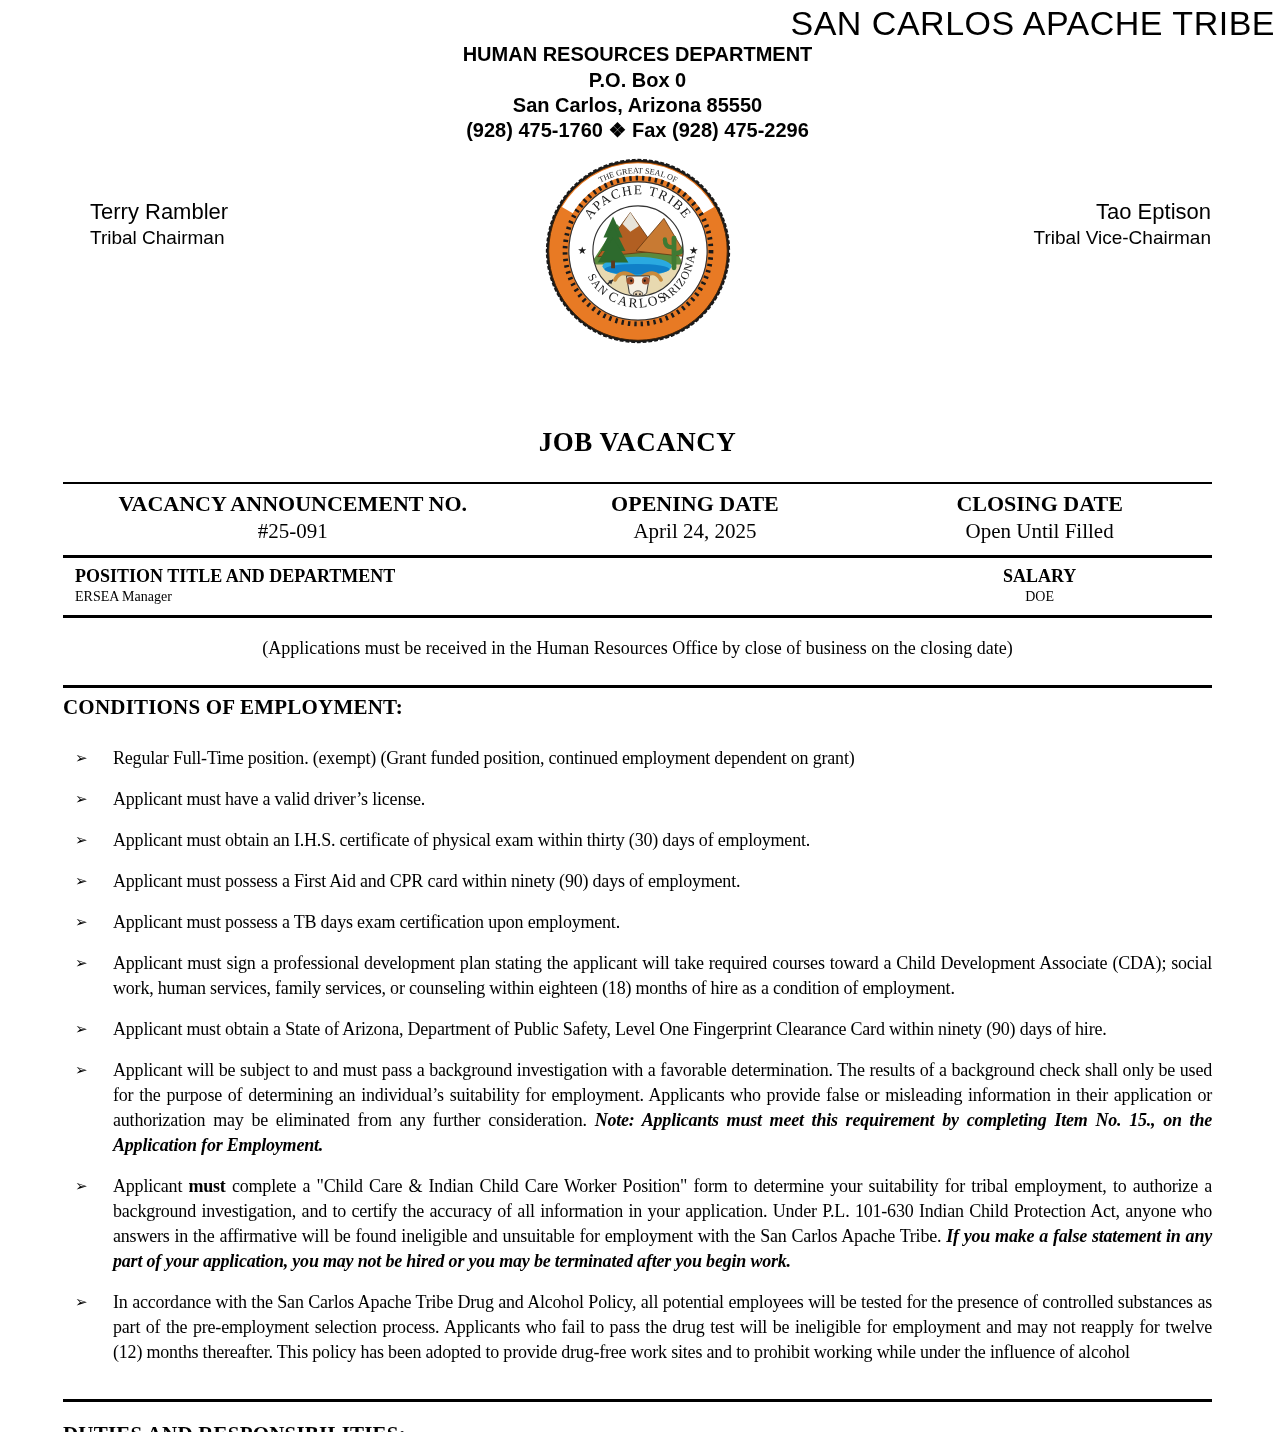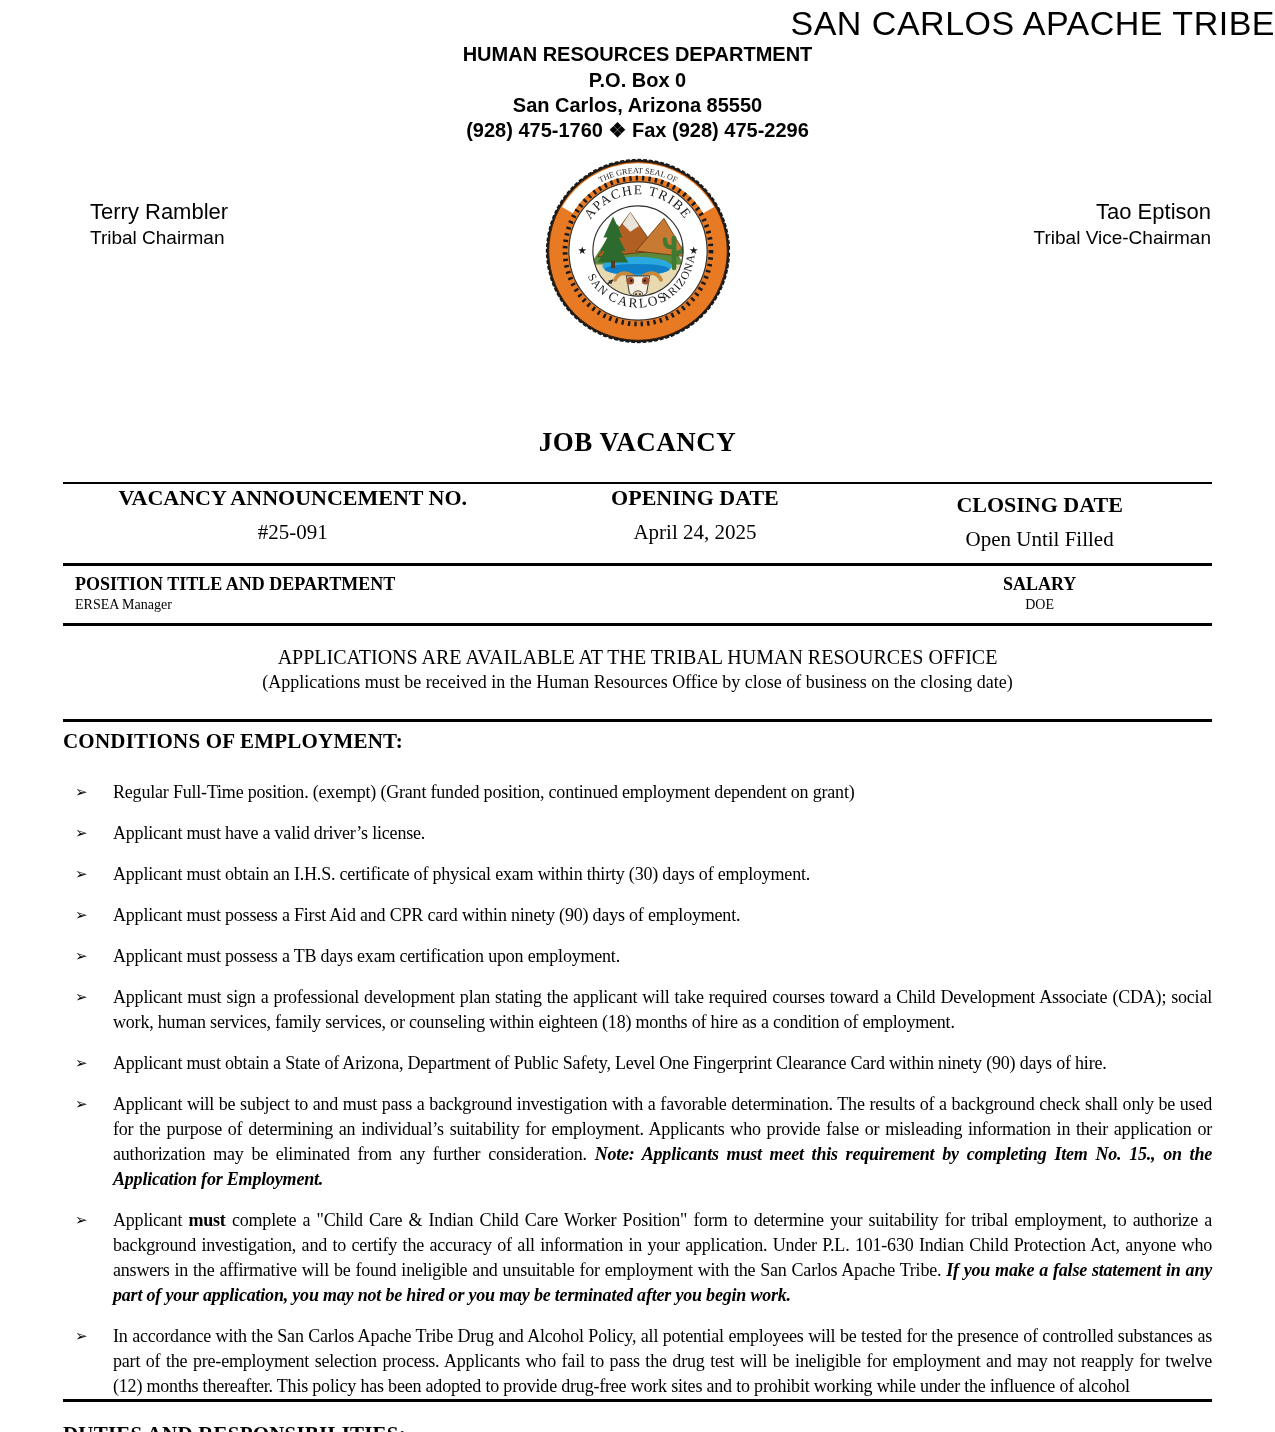--- a/index.html
+++ b/index.html
@@ -27,26 +27,26 @@
   .official-title { font-size: 19px; line-height: 1.3; }
   .seal-wrap { position: absolute; left: 50%; top: 0; transform: translateX(-50%); width: 192px; height: 192px; }
 
   
   .doc-title { text-align: center; font-size: 27px; font-weight: bold; letter-spacing: 0.5px; margin-top: 42px; }
 
   
   .content { margin: 0 63px; }
 
   
-  .vac-table { margin-top: 24px; border-top: 2px solid #000; border-bottom: 3px solid #000; padding: 0 0 10px 0; }
+  .vac-table { margin-top: 24px; border-top: 2px solid #000; border-bottom: 3px solid #000; padding: 6px 0 10px 0; }
   .vac-row { display: flex; }
   .vac-col { text-align: center; }
   .vac-c1 { width: 40%; }
   .vac-c2 { width: 30%; }
-  .vac-c3 { width: 30%; margin-top: 7px; }
+  .vac-c3 { width: 30%; }
   .vac-head .vac-col { font-weight: bold; font-size: 22px; line-height: 1.25; }
   .vac-vals .vac-col { font-size: 21px; line-height: 1.3; }
 
   
   .pos-block { display: grid; grid-template-columns: 70% 30%; padding: 7px 0 8px 0; border-bottom: 3px solid #000; }
   .pos-left { padding-left: 12px; }
   .pos-right { text-align: center; }
   .pos-h { font-weight: bold; font-size: 18px; line-height: 1.3; }
   .pos-v { font-size: 14px; line-height: 1.35; }
   .pos-dept { font-weight: bold; font-size: 21px; line-height: 1.35; }
@@ -205,21 +205,20 @@
 
   <div class="pos-block">
     <div class="pos-left pos-h">POSITION TITLE AND DEPARTMENT</div>
     <div class="pos-right pos-h">SALARY</div>
     <div class="pos-left pos-v">ERSEA Manager</div>
     <div class="pos-right pos-v">DOE</div>
     <div class="pos-right"></div>
   </div>
 
   <div class="app-note">
-    <div class="app-note-1">APPLICATIONS ARE AVAILABLE AT THE TRIBAL HUMAN RESOURCES OFFICE</div>
     <div class="app-note-2">(Applications must be received in the Human Resources Office by close of business on the closing date)</div>
   </div>
 
   <div class="cond-section">
     <div class="cond-heading">CONDITIONS OF EMPLOYMENT:</div>
     <div class="cond-list">
         <div class="cond-item">
           <span class="cond-marker">➢</span>
           <div class="cond-text"><span class="seg-n">Regular Full-Time position. (exempt)  (Grant funded position, continued employment dependent on grant)</span></div>
         </div>

